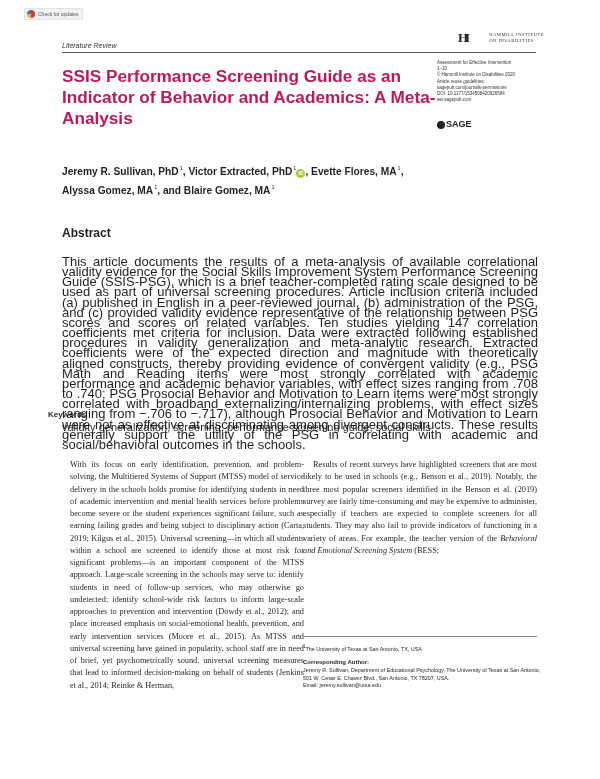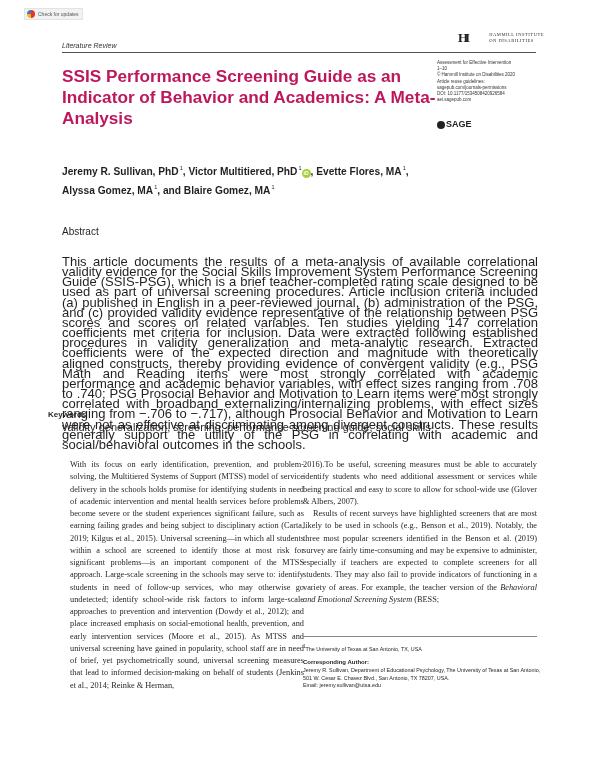--- a/index.html
+++ b/index.html
@@ -57,21 +57,21 @@
     position: absolute; left: 62px; top: 161px; width: 440px;
     font-size: 10.2px; font-weight: bold; line-height: 14.5px; color: #231f20;
   }
   .authors sup { font-size: 5.5px; font-weight: normal; vertical-align: 5px; margin-left: 1px; }
   .orcid-icon {
     display: inline-block; width: 9px; height: 9px; border-radius: 50%; background: #a6ce39;
     color: #fff; font-size: 5px; line-height: 9px; text-align: center; vertical-align: 0px; font-weight: bold;
   }
 
   .abstract-head {
-    position: absolute; left: 62px; top: 226px; font-size: 10px; font-weight: normal;
+    position: absolute; left: 62px; top: 226px; font-size: 12px; font-weight: bold;
   }
   .abstract-body {
     position: absolute; left: 62px; top: 237px; width: 476px;
     font-size: 13px; line-height: 10.15px; text-align: justify; color: #231f20; margin-top: 20px;
   }
 
   .keywords-head {
     position: absolute; left: 48px; top: 410px; font-size: 8px; font-weight: bold;
   }
   .keywords-body {
@@ -128,35 +128,34 @@
   <div>aei.sagepub.com</div>
 </div>
 <div class="sage-logo">
   <span class="sage-circle"></span>
   <span>SAGE</span>
 </div>
 
 <h1 class="title">SSIS Performance Screening Guide as an Indicator of Behavior and Academics: A Meta-Analysis</h1>
 
 <div class="authors">
-  <span>Jeremy R. Sullivan, PhD</span><sup>1</sup><span>, </span><span>Victor Multitiered, PhD</span><sup>1</sup><span class="orcid-icon">iD</span><span>, </span><span>Evette Flores, MA</span><sup>1</sup><span>,</span><br><span>Alyssa Gomez, MA</span><sup>1</sup><span>, and </span><span>Blaire Gomez, MA</span><sup>1</sup>
+  <span>Jeremy R. Sullivan, PhD</span><sup>1</sup><span>, </span><span>Victor Extracted, PhD</span><sup>1</sup><span class="orcid-icon">iD</span><span>, </span><span>Evette Flores, MA</span><sup>1</sup><span>,</span><br><span>Alyssa Gomez, MA</span><sup>1</sup><span>, and </span><span>Blaire Gomez, MA</span><sup>1</sup>
 </div>
 
 <div class="abstract-head">Abstract</div>
 <p class="abstract-body">This article documents the results of a meta-analysis of available correlational validity evidence for the Social Skills Improvement System Performance Screening Guide (SSIS-PSG), which is a brief teacher-completed rating scale designed to be used as part of universal screening procedures. Article inclusion criteria included (a) published in English in a peer-reviewed journal, (b) administration of the PSG, and (c) provided validity evidence representative of the relationship between PSG scores and scores on related variables. Ten studies yielding 147 correlation coefficients met criteria for inclusion. Data were extracted following established procedures in validity generalization and meta-analytic research. Extracted coefficients were of the expected direction and magnitude with theoretically aligned constructs, thereby providing evidence of convergent validity (e.g., PSG Math and Reading items were most strongly correlated with academic performance and academic behavior variables, with effect sizes ranging from .708 to .740; PSG Prosocial Behavior and Motivation to Learn items were most strongly correlated with broadband externalizing/internalizing problems, with effect sizes ranging from −.706 to −.717), although Prosocial Behavior and Motivation to Learn were not as effective at discriminating among divergent constructs. These results generally support the utility of the PSG in correlating with academic and social/behavioral outcomes in the schools.</p>
 
 <div class="keywords-head">Keywords</div>
 <div class="keywords-body">validity generalization, screening, performance screening guide, social skills</div>
 
 <div class="col col-left">
   <p>With its focus on early identification, prevention, and problem-solving, the Multitiered Systems of Support (MTSS) model of service delivery in the schools holds promise for identifying students in need of academic intervention and mental health services before problems become severe or the student experiences significant failure, such as earning failing grades and being subject to disciplinary action (Carta, 2019; Kilgus et al., 2015). Universal screening—in which all students within a school are screened to identify those at most risk for significant problems—is an important component of the MTSS approach. Large-scale screening in the schools may serve to: identify students in need of follow-up services, who may otherwise go undetected; identify school-wide risk factors to inform large-scale approaches to prevention and intervention (Dowdy et al., 2012); and place increased emphasis on social-emotional health, prevention, and early intervention services (Moore et al., 2015). As MTSS and universal screening have gained in popularity, school staff are in need of brief, yet psychometrically sound, universal screening measures that lead to informed decision-making on behalf of students (Jenkins et al., 2014; Reinke &amp; Herman,</p>
 </div>
 
 <div class="col col-right">
-  <p>2016).To be useful, screening measures must be able to accurately identify students who need additional assessment or services while being practical and easy to score to allow for school-wide use (Glover &amp; Albers, 2007).</p>
   <p class="indent"><span>Results of recent surveys have highlighted screeners that are most likely to be used in schools (e.g., Benson et al., 2019). Notably, the three most popular screeners identified in the Benson et al. (2019) survey are fairly time-consuming and may be expensive to administer, especially if teachers are expected to complete screeners for all students. They may also fail to provide indicators of functioning in a variety of areas. For example, the teacher version of the </span><i>Behavioral and Emotional Screening System</i><span> (BESS;</span></p>
 </div>
 
 <div class="footnote-rule"></div>
 <div class="footnotes">
   <div class="affil"><sup>1</sup><span>The University of Texas at San Antonio, TX, USA</span></div>
   <div class="ca-head">Corresponding Author:</div>
   <div>Jeremy R. Sullivan, Department of Educational Psychology, The University of Texas at San Antonio, 501 W. Cesar E. Chavez Blvd., San Antonio, TX 78207, USA.</div>
   <div>Email: jeremy.sullivan@utsa.edu</div>
 </div>

